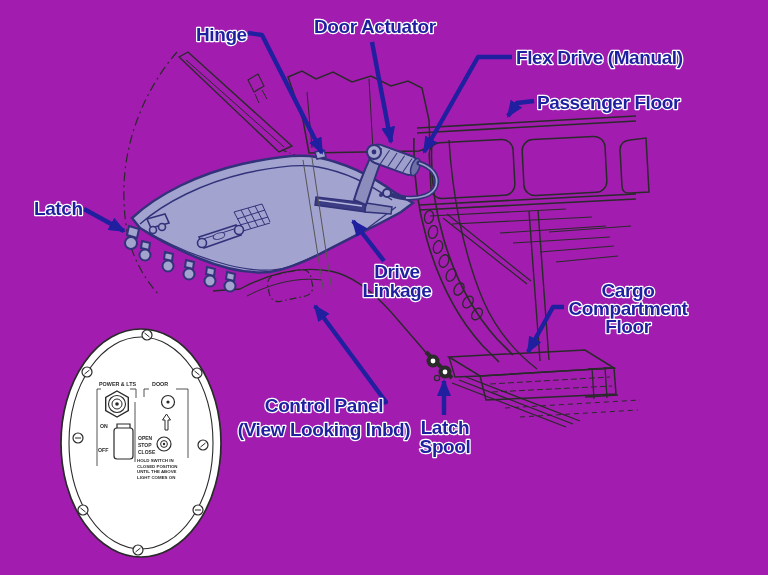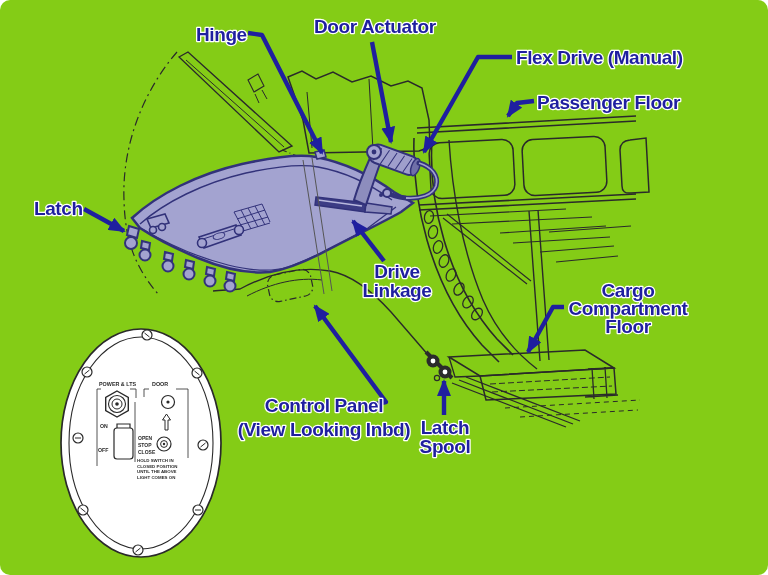--- a/index.html
+++ b/index.html
@@ -1,17 +1,17 @@
 <!DOCTYPE html>
 <html><head>
 <meta charset="utf-8">
 <style>
   html,body{margin:0;padding:0;background:#ffffff;}
-  .canvas{position:relative;width:768px;height:575px;background:#84cc16;overflow:hidden;
-          font-family:"Liberation Sans", sans-serif;border-radius:10px;}
+  .canvas{position:relative;width:768px;height:575px;background:#a21caf;overflow:hidden;
+          font-family:"Liberation Sans", sans-serif;}
   svg{display:block;}
   text.callout{fill:#1f1f9f;font-weight:bold;font-size:19px;letter-spacing:-0.4px;
                paint-order:stroke;stroke:#ffffff;stroke-width:2.5px;}
   text.tiny{fill:#2b2b2b;font-weight:bold;}
   .ln{stroke:#2a2a2a;fill:none;}
   .nv{stroke:#32327a;}
 </style>
 </head>
 <body>
 

